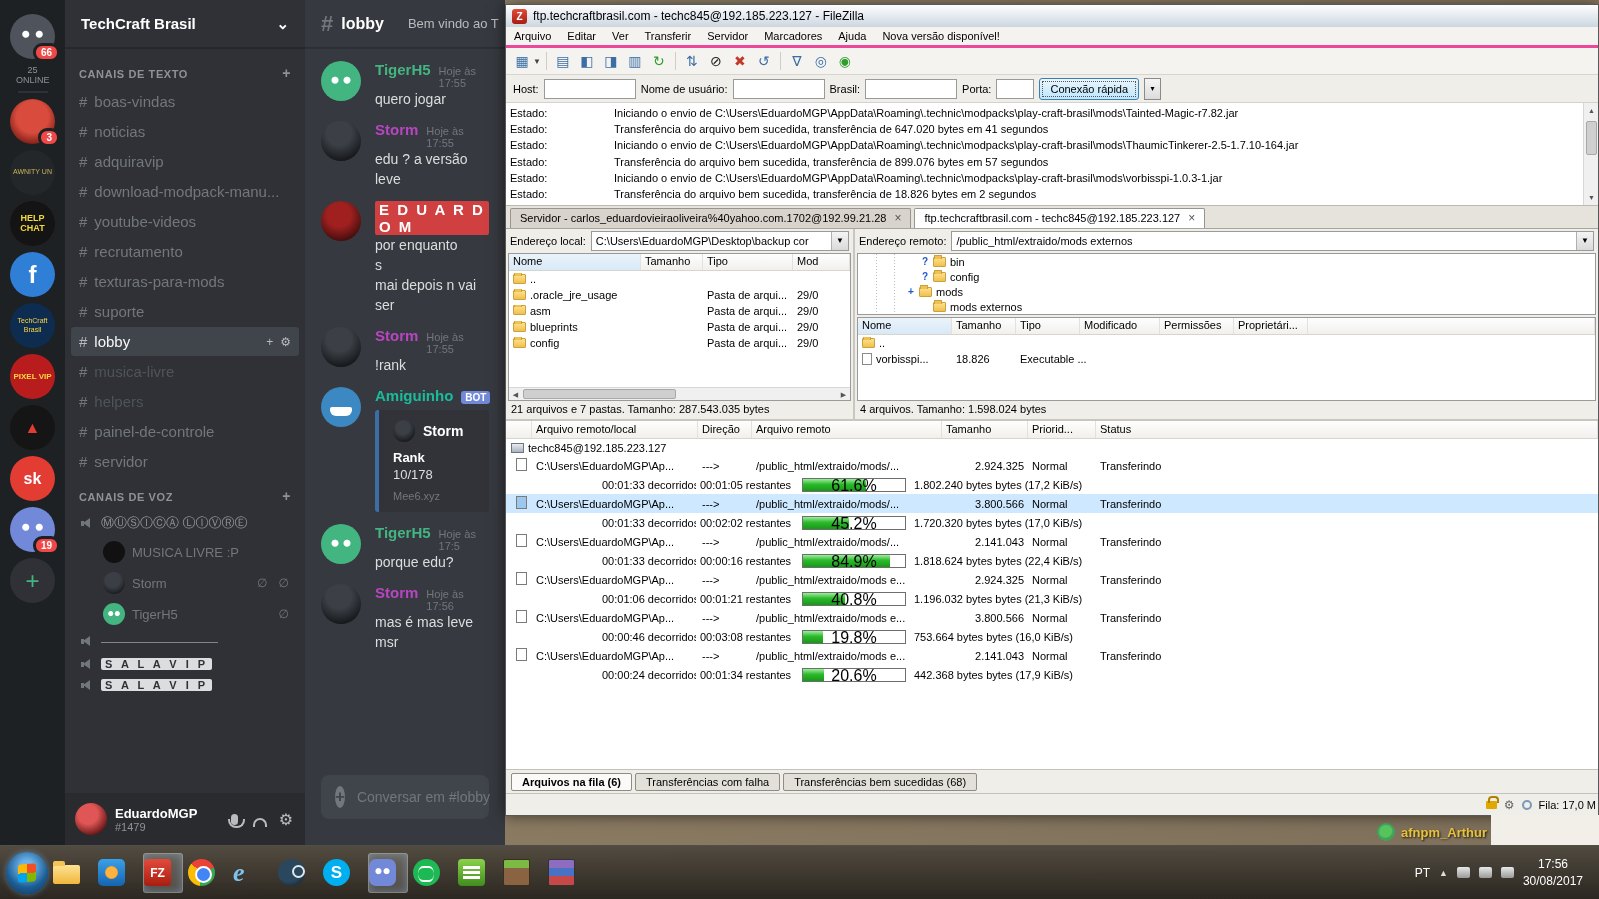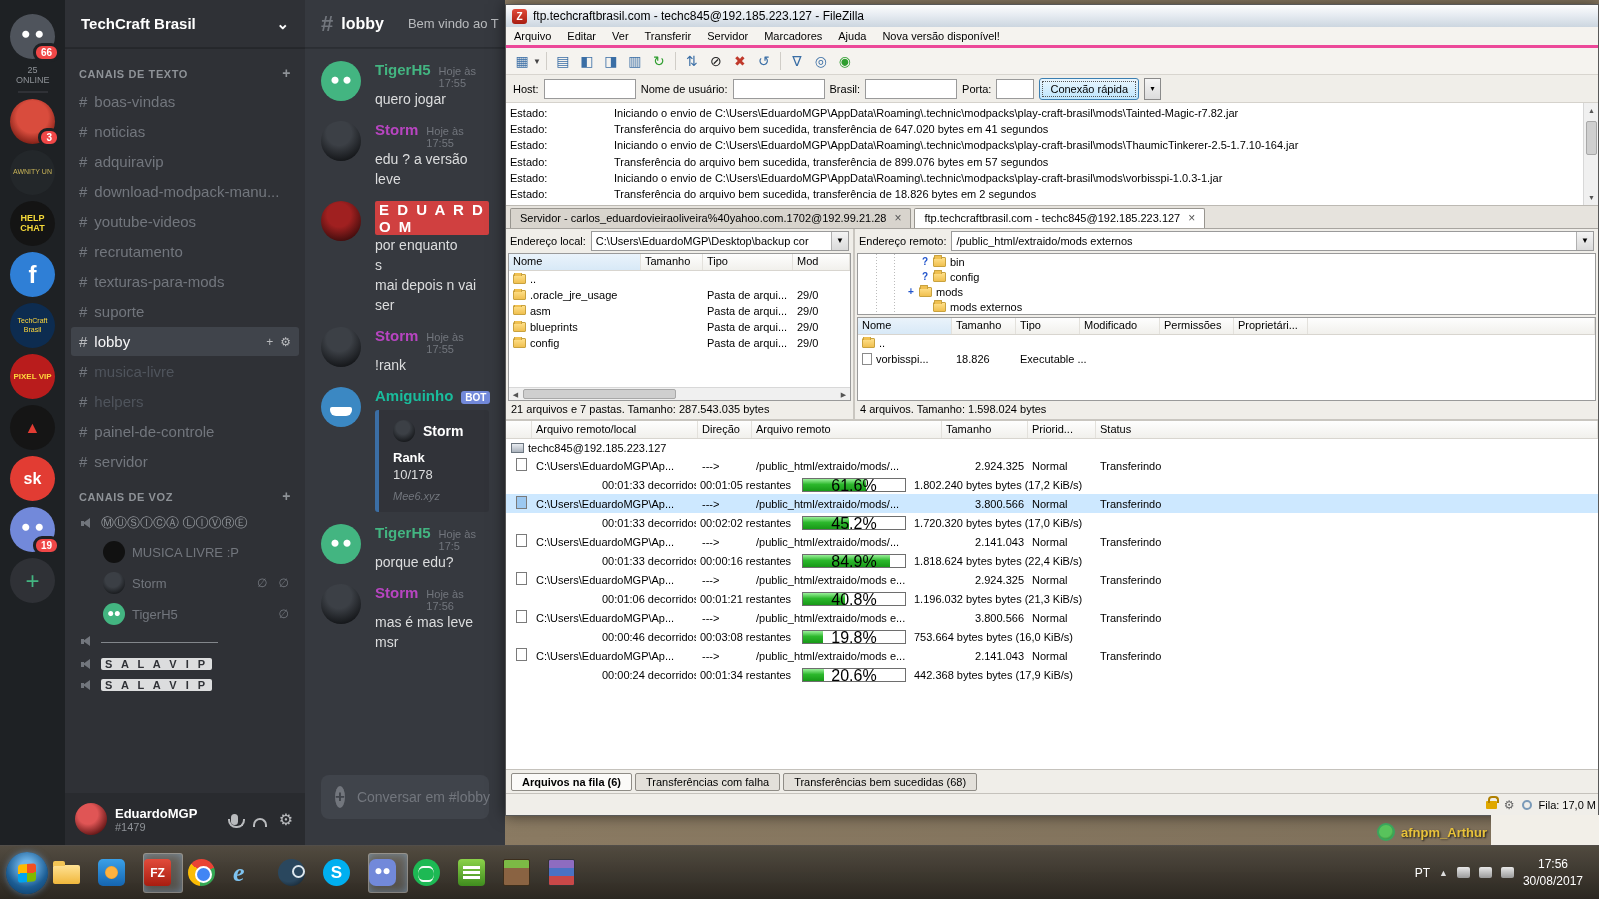--- a/index.html
+++ b/index.html
@@ -101,21 +101,21 @@
   .bot-badge { background:#7289da; color:#fff; font-size:10px; font-weight:bold; border-radius:3px; padding:1px 4px; }
   .msg-line { color:#dcddde; font-size:14px; line-height:20px; }
   .embed { display:flex; margin-top:6px; max-width:430px; }
   .embed-bar { width:4px; border-radius:3px 0 0 3px; background:#3b6ea5; flex-shrink:0; }
   .embed-content { background:rgba(46,48,54,.6); border-radius:0 3px 3px 0; padding:10px 14px; flex:1; }
   .embed-author { display:flex; align-items:center; gap:8px; }
   .embed-avatar { width:22px; height:22px; border-radius:50%; background:radial-gradient(circle at 45% 35%,#3c4046 0 35%,#141619 80%); }
   .embed-title { color:#fff; font-weight:bold; font-size:14px; }
   .embed-field { color:#fff; font-weight:bold; font-size:13px; margin-top:8px; }
   .embed-value { color:#dcddde; font-size:13px; margin-top:2px; }
-  .embed-footer { color:#72767d; font-size:11px; margin-top:8px;font-style:italic; }
+  .embed-footer { color:#72767d; font-size:11px; margin-top:8px; }
   .chat-input { margin:10px 16px 26px; height:44px; background:#40444b; border-radius:8px; display:flex; align-items:center; gap:12px;
                 padding:0 14px; flex-shrink:0; cursor:text; }
   .plus-circle { width:22px; height:22px; border-radius:50%; background:#72767d; color:#40444b; font-size:17px; font-weight:bold;
                  display:flex; align-items:center; justify-content:center; cursor:pointer; }
   .input-ph { color:#72767d; font-size:14px; white-space:nowrap; }
 
   
   .fz { position:absolute; left:505px; top:4px; width:1094px; height:812px; background:#f0eee9; border:1px solid #585858;
         box-shadow:0 0 14px rgba(0,0,0,.55); display:flex; flex-direction:column; font-size:11px; color:#000; }
   .fz-title { height:22px; background:linear-gradient(#fdfdfd,#e7ecf2 45%,#ccd6e0); display:flex; align-items:center; gap:6px;

